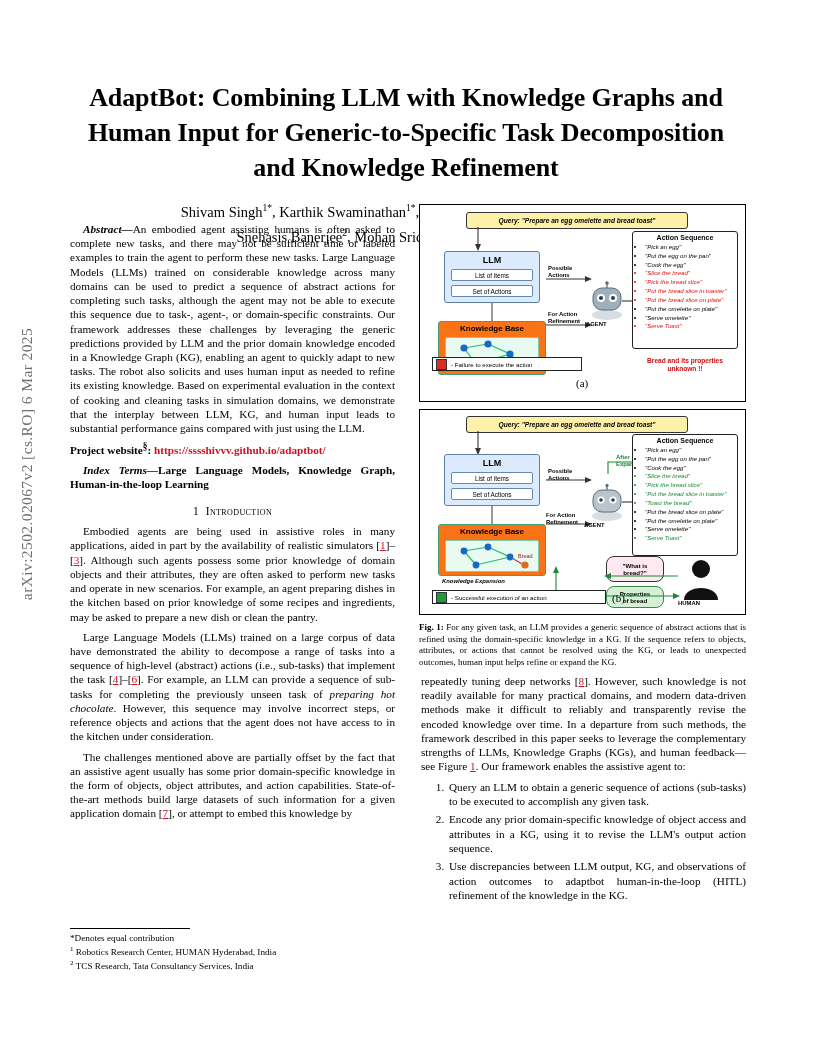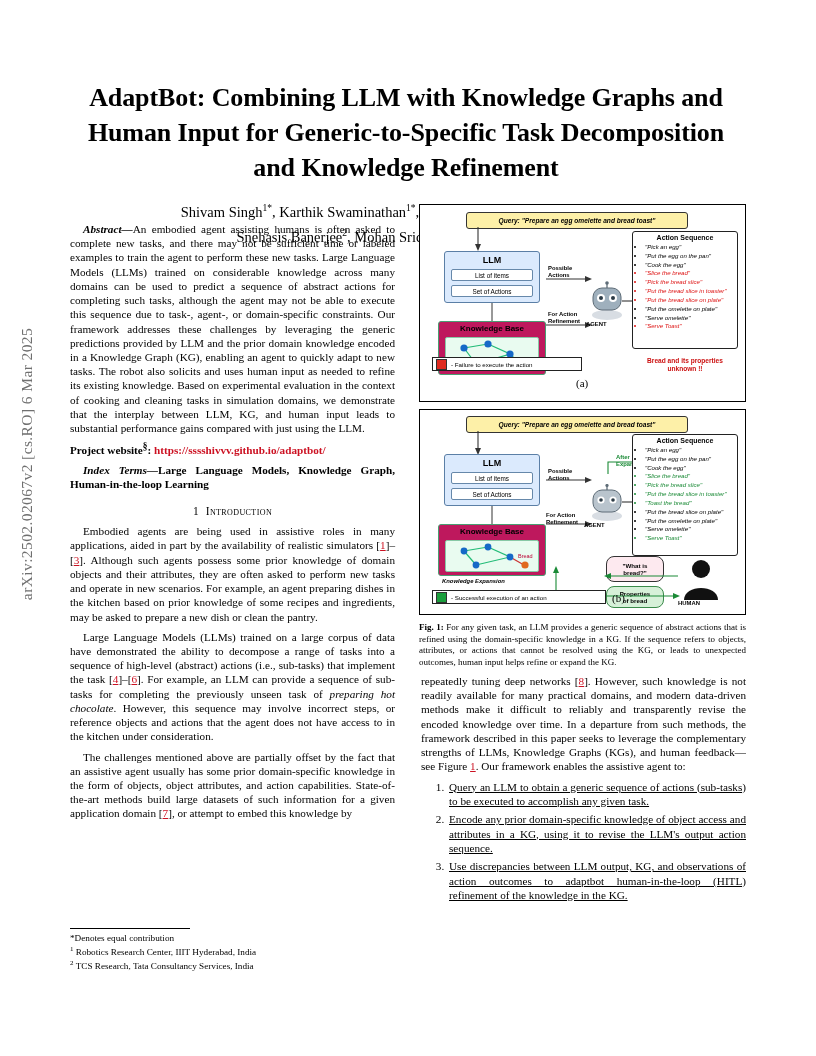--- a/index.html
+++ b/index.html
@@ -82,21 +82,21 @@
     letter-spacing:0.4px;
   }
 
   ol.framework {
     margin:2px 0 0 0;
     padding-left:26px;
     font-size:11.2px;
     line-height:1.28;
     text-align:justify;
   }
-  ol.framework li { margin-bottom:4px; padding-left:2px;text-decoration:underline; }
+  ol.framework li { margin-bottom:4px; padding-left:2px; }
 
   
   .footnotes {
     position:absolute;
     left:70px; top:928px;
     width:325px;
     font-size:9.2px;
     line-height:1.42;
   }
   .footnotes .rule {
@@ -152,21 +152,21 @@
     border:1px solid #6688aa;
     border-radius:2px;
     font-size:6.4px;
     font-family:"Liberation Sans", sans-serif;
     text-align:center;
     margin:4px 6px 0 6px;
     padding:1.5px 0;
   }
   .kb-box {
     position:absolute;
-    background:#be185d;
+    background:#f97316;
     border:1px solid #4a9d72;
     border-radius:3px;
     box-sizing:border-box;
   }
   .kb-title {
     font-family:"Liberation Sans", sans-serif;
     font-weight:bold;
     font-size:8px;
     text-align:center;
     margin-top:2px;
@@ -316,21 +316,21 @@
         <li>Query an LLM to obtain a generic sequence of actions (sub-tasks) to be executed to accomplish any given task.</li>
         <li>Encode any prior domain-specific knowledge of object access and attributes in a KG, using it to revise the LLM's output action sequence.</li>
         <li>Use discrepancies between LLM output, KG, and observations of action outcomes to adaptbot human-in-the-loop (HITL) refinement of the knowledge in the KG.</li>
       </ol>
     </div>
   </div>
 
   <div class="footnotes">
     <div class="rule"></div>
     <div>*Denotes equal contribution</div>
-    <div><sup>1</sup> <span>Robotics Research Center, IIIT Hyderabad, India</span></div>
+    <div><sup>1</sup> <span>Robotics Research Center, HUMAN Hyderabad, India</span></div>
     <div><sup>2</sup> <span>TCS Research, Tata Consultancy Services, India</span></div>
   </div>
 
   <div class="figure">
 
     <div class="fig-box fig-a">
 
       <div class="query-bar">Query: "Prepare an egg omelette and bread toast"</div>
 
       <svg style="position:absolute;left:52px;top:22px;" width="40" height="26">

